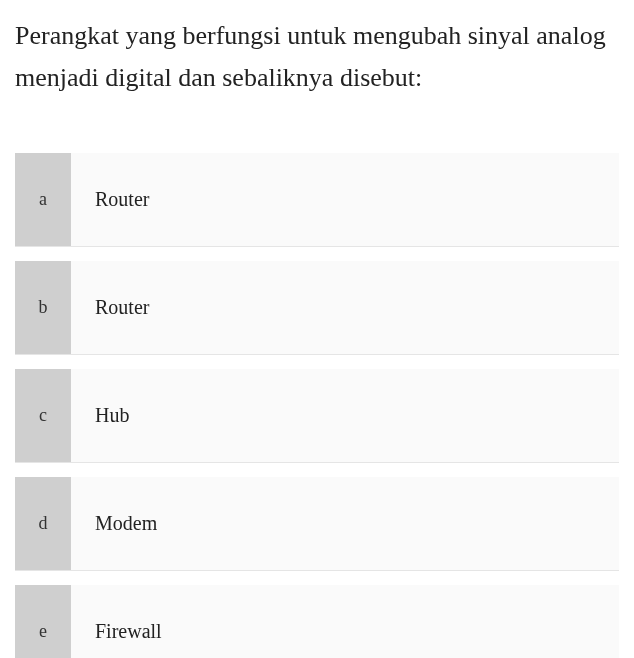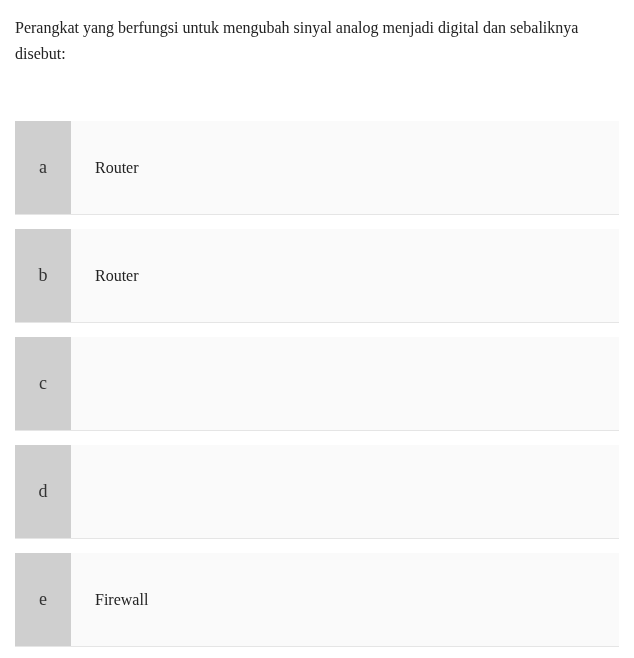--- a/index.html
+++ b/index.html
@@ -8,21 +8,21 @@
       box-sizing: border-box;
     }
     body {
       font-family: Georgia, 'Times New Roman', serif;
       background: #ffffff;
       padding: 15px;
       width: 634px;
       color: #222;
     }
     .question-text {
-      font-size: 16px;
+      font-size: 26px;
       line-height: 1.6;
       color: #222;
       margin-bottom: 55px;
     }
     .options-list {
       display: flex;
       flex-direction: column;
       gap: 14px;
     }
     .option-row {
@@ -41,41 +41,43 @@
       justify-content: center;
       font-size: 18px;
       color: #333;
       flex-shrink: 0;
     }
     .option-label {
       flex: 1;
       display: flex;
       align-items: center;
       padding-left: 24px;
-      font-size: 16px;
+      font-size: 20px;
       color: #222;
     }
   </style>
 </head>
 <body>
 
 <div class="question-text">Perangkat yang berfungsi untuk mengubah sinyal analog menjadi digital dan sebaliknya disebut:</div>
 
 <div class="options-list">
   <div class="option-row">
     <div class="option-letter">a</div>
     <div class="option-label">Router</div>
   </div>
   <div class="option-row">
     <div class="option-letter">b</div>
     <div class="option-label">Router</div>
   </div>
   <div class="option-row">
     <div class="option-letter">c</div>
+    <div class="option-label">Hub</div>
   </div>
   <div class="option-row">
     <div class="option-letter">d</div>
+    <div class="option-label">Modem</div>
   </div>
   <div class="option-row">
     <div class="option-letter">e</div>
     <div class="option-label">Firewall</div>
   </div>
 </div>
 
 </body></html>

